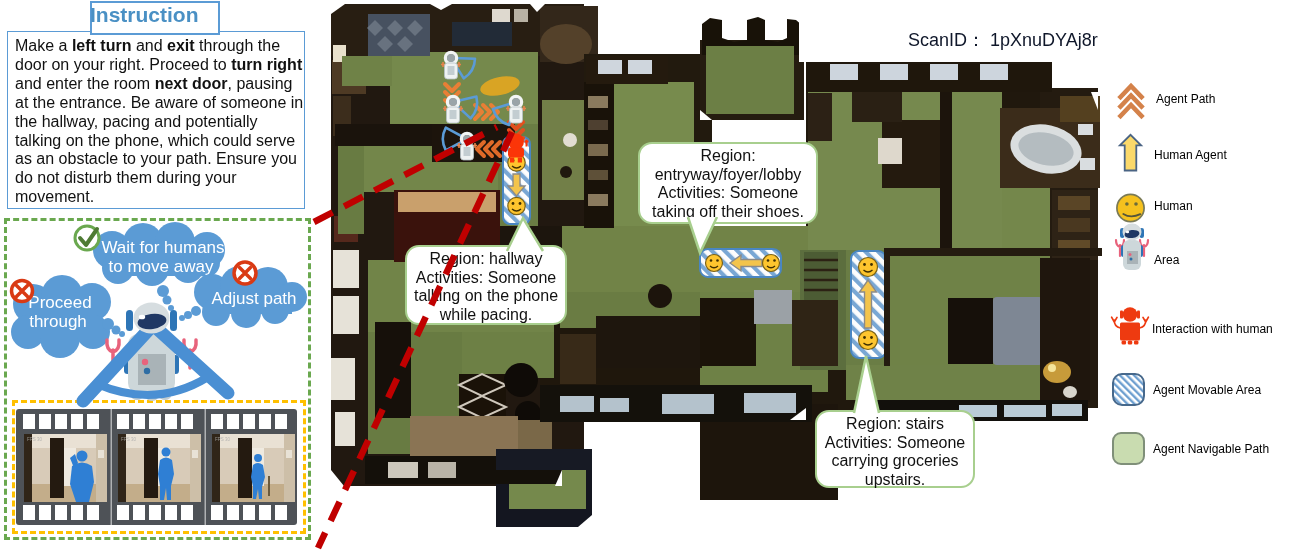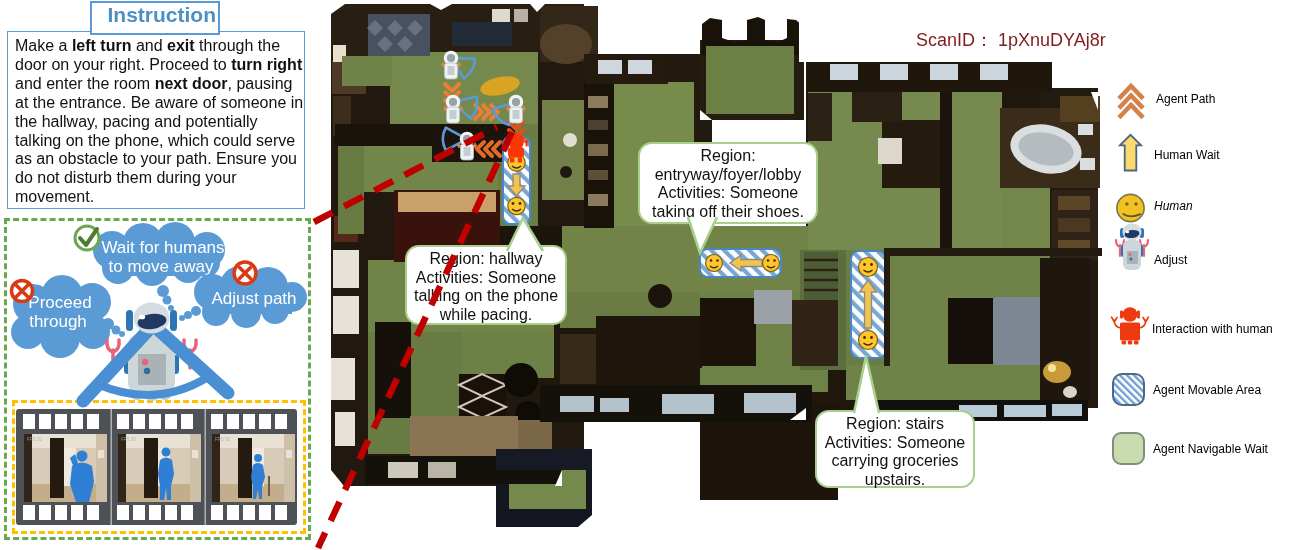--- a/index.html
+++ b/index.html
@@ -8,21 +8,21 @@
   .abs{position:absolute;}
   .bubble{position:absolute;background:#fff;border:2.5px solid #a8cf8e;border-radius:14px;
           text-align:center;font-size:16px;line-height:18.5px;color:#111;z-index:30;}
   .leglab{position:absolute;font-size:12px;color:#000;z-index:20;white-space:nowrap;}
 </style>
 </head>
 <body>
 
 <div class="abs" style="left:90px;top:1px;width:126px;height:30px;border:2px solid #5b9bd5;background:#fff;z-index:5;"></div>
 
-<div class="abs" style="left:90px;top:3px;width:126px;text-align:right;font-size:21px;font-weight:bold;color:#4a90c4;z-index:6;">Instruction</div>
+<div class="abs" style="left:90px;top:3px;width:126px;text-align:left;font-size:21px;font-weight:bold;color:#4a90c4;z-index:6;">Instruction</div>
 
 <div class="abs" style="left:7px;top:31px;width:296px;height:176px;border:1.5px solid #5b9bd5;background:#fff;z-index:4;"></div>
 
 <div class="abs" style="left:15px;top:37px;width:295px;font-size:16px;line-height:18.9px;color:#111;z-index:6;white-space:nowrap;">Make a <b>left turn</b> and <b>exit</b> through the<br>door on your right. Proceed to <b>turn right</b><br>and enter the room <b>next door</b>, pausing<br>at the entrance. Be aware of someone in<br>the hallway, pacing and potentially<br>talking on the phone, which could serve<br>as an obstacle to your path. Ensure you<br>do not disturb them during your<br>movement.</div>
 
 <div class="abs" style="left:4px;top:218px;width:301px;height:316px;border:3px dashed #6aa84f;z-index:3;"></div>
 
 <div class="abs" style="left:12px;top:400px;width:288px;height:128px;border:3px dashed #ffc000;z-index:4;"></div>
 
 <svg class="abs" style="left:0;top:0;z-index:5;" width="330" height="550" viewBox="0 0 330 550">
@@ -592,21 +592,21 @@
 <svg class="abs" style="left:680px;top:217px;z-index:31;" width="45" height="40" viewBox="0 0 45 40">
   <path d="M8 0 L20 36 L37 0 Z" fill="#ffffff"></path>
   <path d="M8 0 L20 36 L37 0" fill="none" stroke="#a8cf8e" stroke-width="2.5"></path>
 </svg>
 
 <svg class="abs" style="left:845px;top:352px;z-index:31;" width="45" height="62" viewBox="0 0 45 62">
   <path d="M9 61 L21 4 L34 61 Z" fill="#ffffff"></path>
   <path d="M9 61 L21 4 L34 61" fill="none" stroke="#a8cf8e" stroke-width="2.5"></path>
 </svg>
 
-<div class="abs" style="left:908px;top:28px;font-size:18px;color:#7f1d1d;z-index:20;margin-left:8px;">ScanID：&nbsp;1pXnuDYAj8r</div>
+<div class="abs" style="left:908px;top:28px;font-size:18px;color:#0f172a;z-index:20;">ScanID：&nbsp;1pXnuDYAj8r</div>
 
 <div class="bubble" style="left:405px;top:245px;width:158px;height:73px;padding-top:3px;">Region: hallway<br>Activities: Someone<br>talking on the phone<br>while pacing.</div>
 
 <div class="bubble" style="left:638px;top:142px;width:176px;height:75px;padding-top:3px;">Region:<br>entryway/foyer/lobby<br>Activities: Someone<br>taking off their shoes.</div>
 
 <div class="bubble" style="left:815px;top:410px;width:156px;height:71px;padding-top:3px;text-align:center;">Region: stairs<br>Activities: Someone<br>carrying groceries<br>upstairs.</div>
 
 <svg class="abs" style="left:1100px;top:60px;z-index:20;" width="211" height="440" viewBox="0 0 211 440">
   <defs>
     <pattern id="lhatch" patternUnits="userSpaceOnUse" width="5" height="5" patternTransform="rotate(-45)">
@@ -657,25 +657,25 @@
     <rect x="27.7" y="280.5" width="4.6" height="4" rx="1.5"></rect>
     <rect x="33.9" y="280.5" width="4.6" height="4" rx="1.5"></rect>
   </g>
 
   <rect x="13" y="314" width="31" height="31" rx="9" fill="url(#lhatch)" stroke="#47698c" stroke-width="2"></rect>
 
   <rect x="13" y="373" width="31" height="31" rx="8" fill="#c9dcb0" stroke="#7f8f79" stroke-width="2"></rect>
 </svg>
 
 <div class="leglab" style="left:1156px;top:92px;">Agent Path</div>
-<div class="leglab" style="left:1154px;top:148px;">Human Wait</div>
-<div class="leglab" style="left:1154px;top:199px;font-style:italic;">Human</div>
-<div class="leglab" style="left:1154px;top:253px;">Adjust</div>
+<div class="leglab" style="left:1154px;top:148px;">Human Agent</div>
+<div class="leglab" style="left:1154px;top:199px;">Human</div>
+<div class="leglab" style="left:1154px;top:253px;">Area</div>
 <div class="leglab" style="left:1152px;top:322px;">Interaction with human</div>
 <div class="leglab" style="left:1153px;top:383px;">Agent Movable Area</div>
-<div class="leglab" style="left:1153px;top:442px;">Agent Navigable Wait</div>
+<div class="leglab" style="left:1153px;top:442px;">Agent Navigable Path</div>
 
 <svg class="abs" style="left:0;top:0;z-index:40;pointer-events:none;" width="1311" height="550" viewBox="0 0 1311 550">
 
   <line x1="314" y1="222" x2="497" y2="127" stroke="#c00000" stroke-width="6.5" stroke-dasharray="21 13"></line>
 
   <line x1="512" y1="132" x2="318" y2="548" stroke="#c00000" stroke-width="6.5" stroke-dasharray="21 13"></line>
 </svg>
 
 </body></html>

